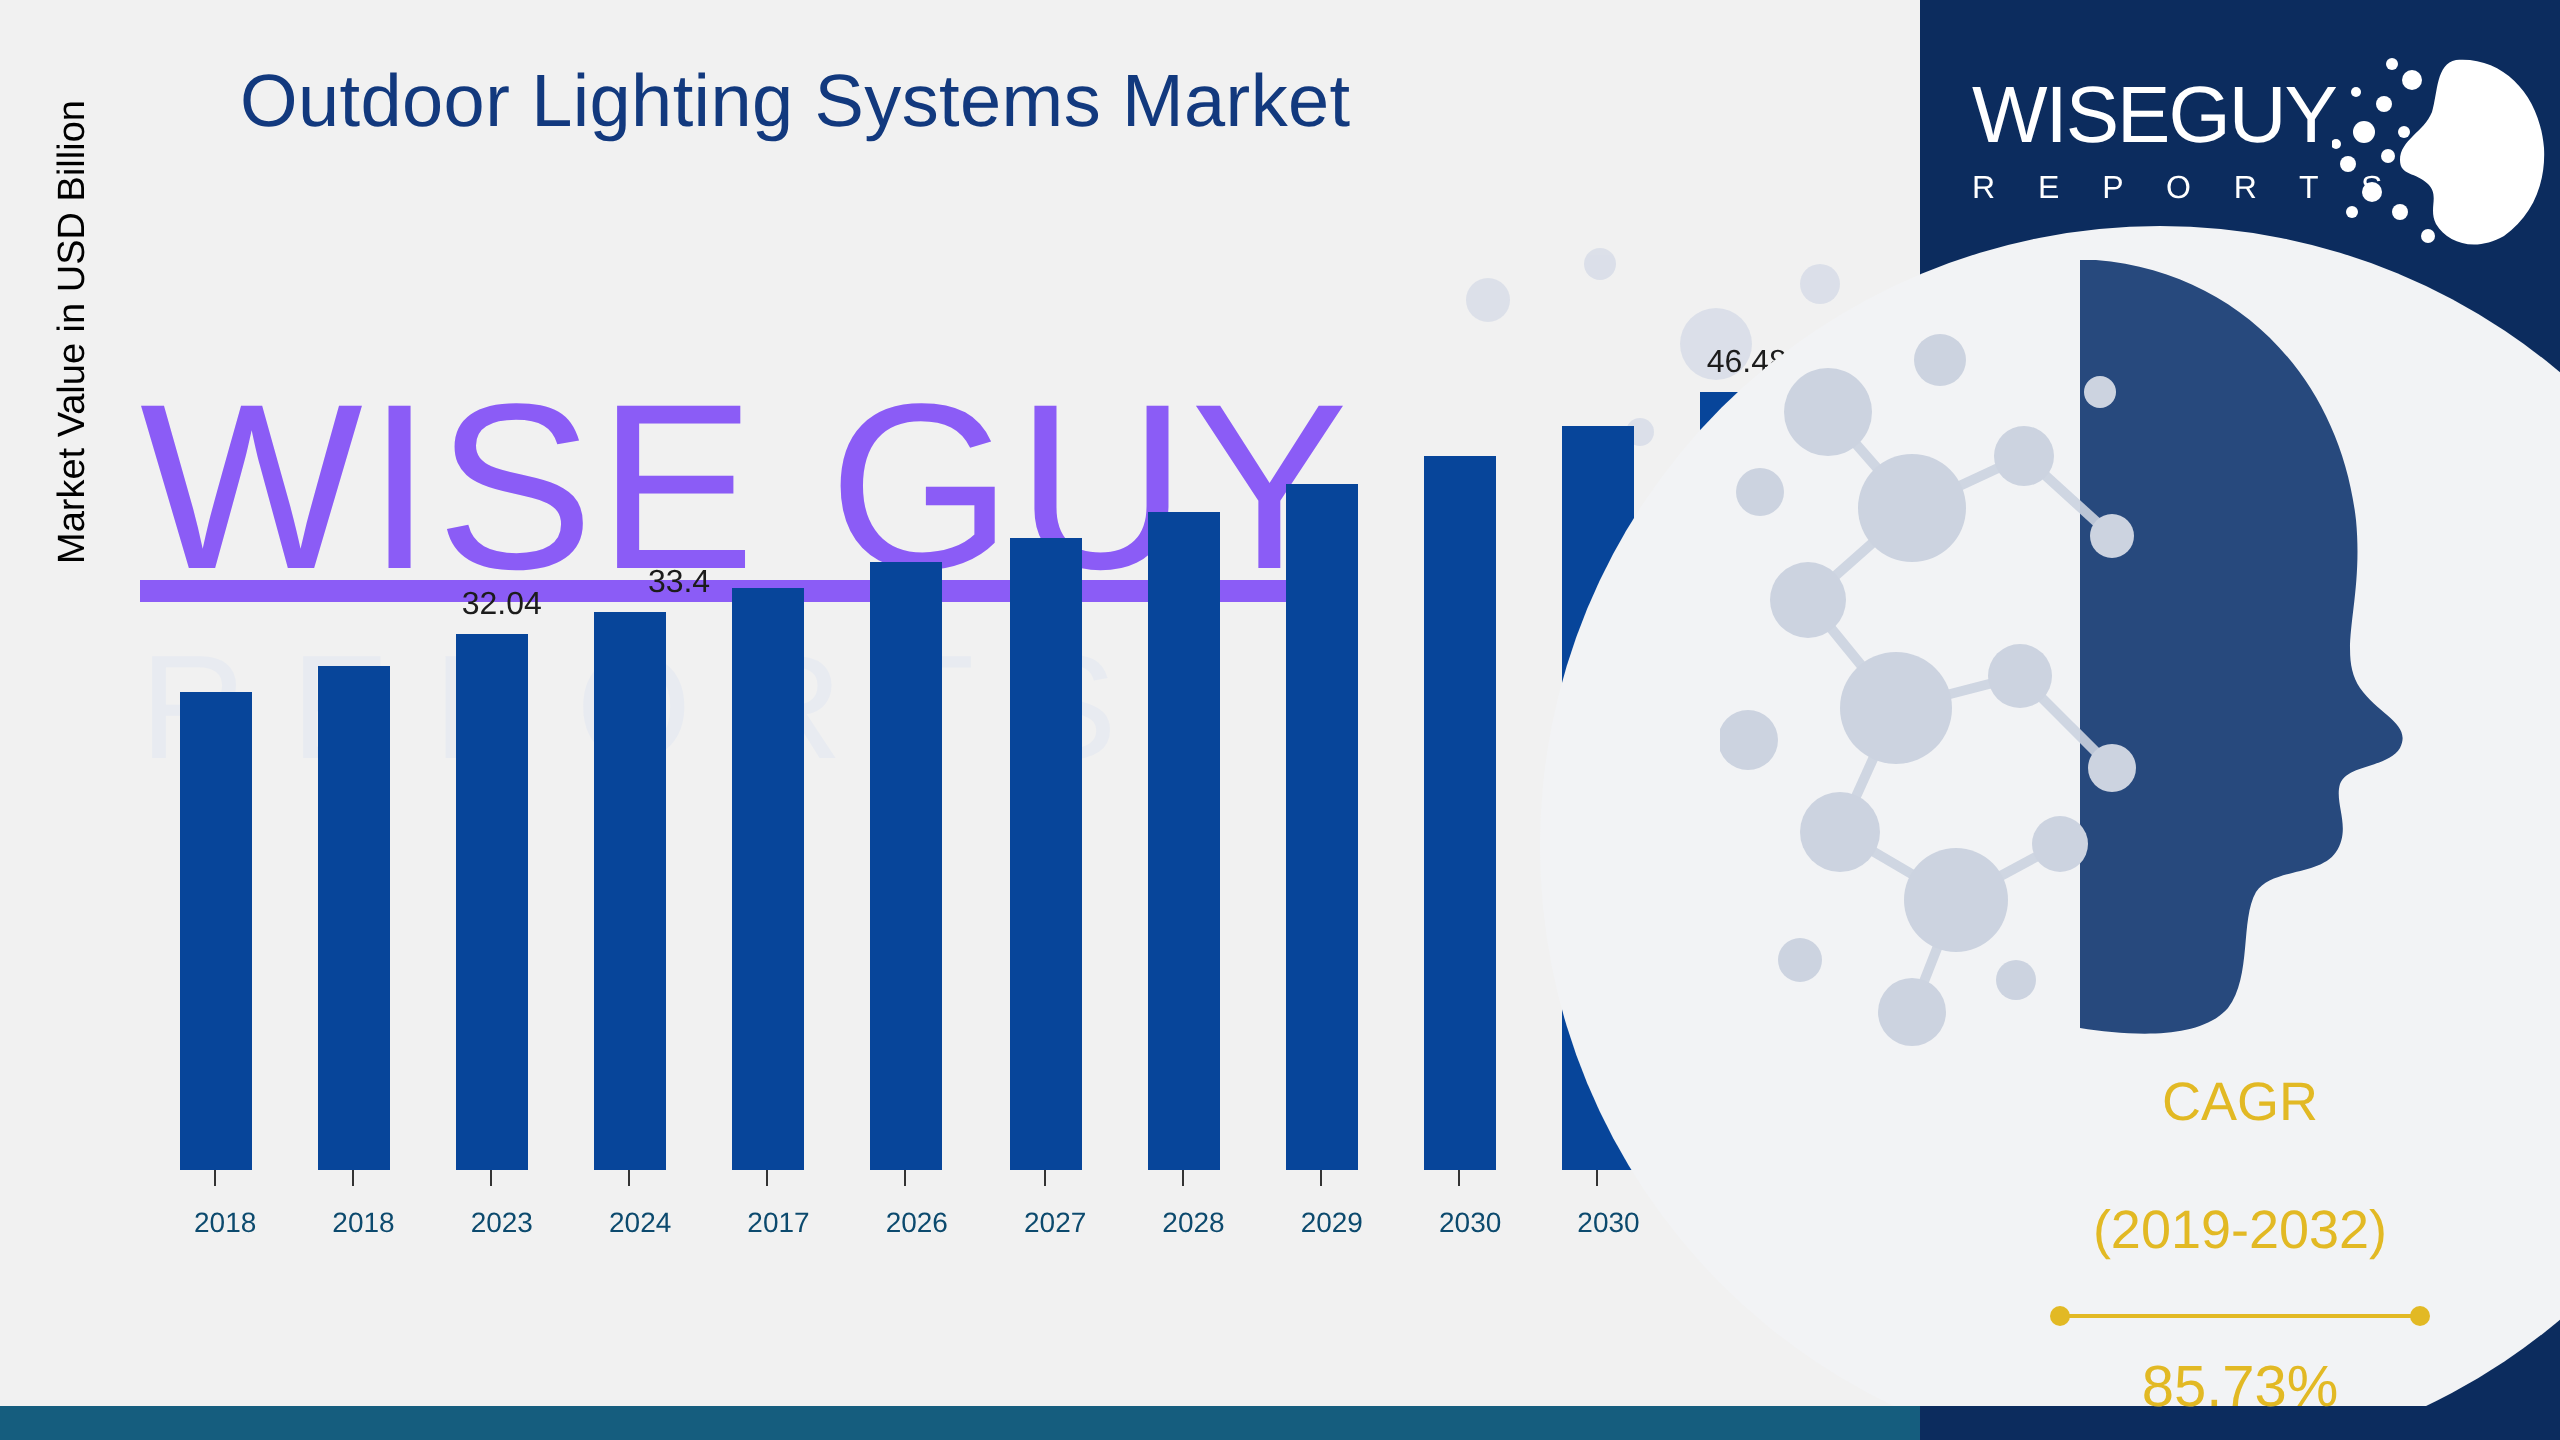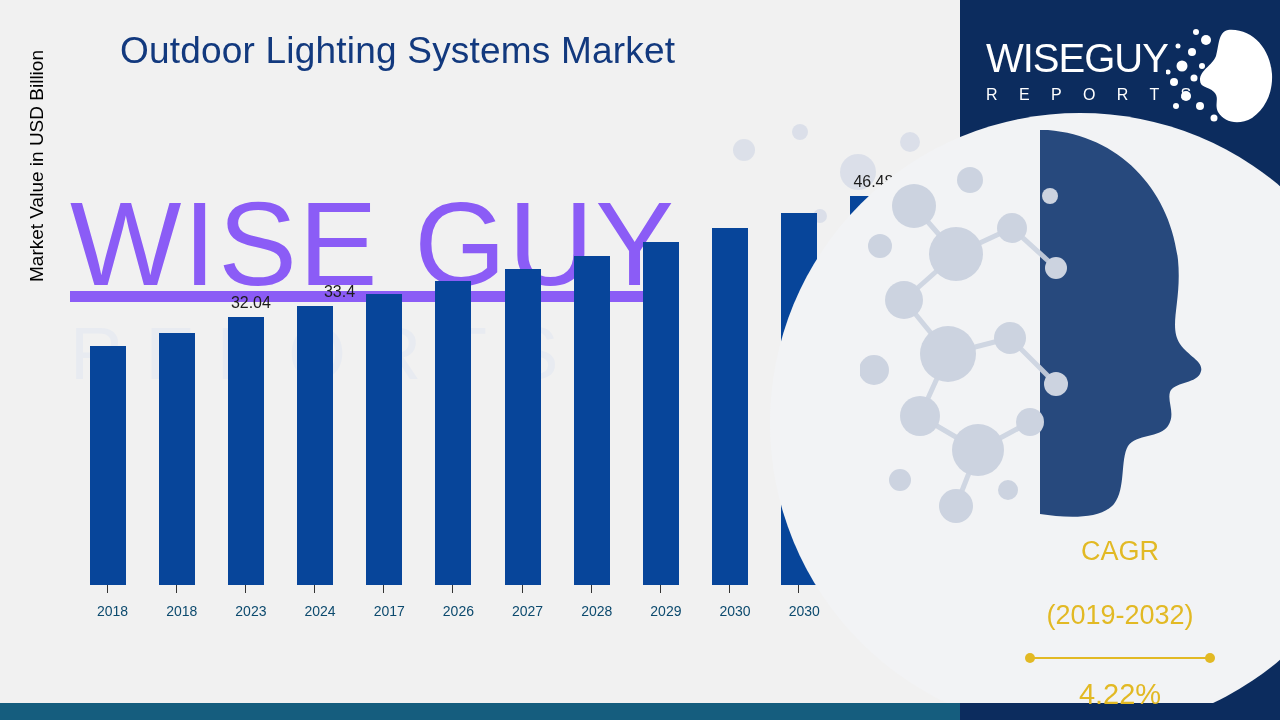--- a/index.html
+++ b/index.html
@@ -433,17 +433,17 @@
   </div>
 
   <div id="cagr-block">
     <div id="cagr-label">CAGR</div>
     <div id="cagr-range">(2019-2032)</div>
     <div id="cagr-divider">
       <span class="dot l"></span>
       <span class="line"></span>
       <span class="dot r"></span>
     </div>
-    <div id="cagr-value">4.22%</div>
+    <div id="cagr-value">85.73%</div>
   </div>
 
   <div id="bottom-strip"></div>
 </div>
 
 </body></html>

